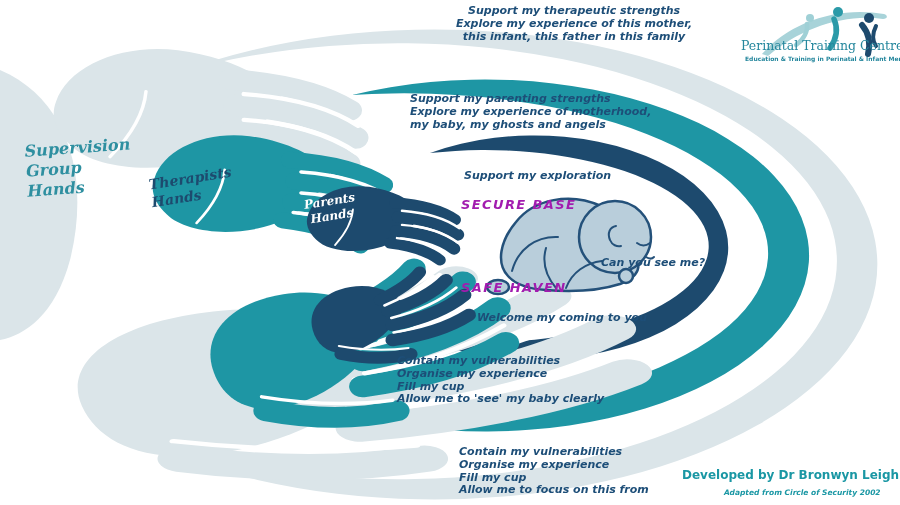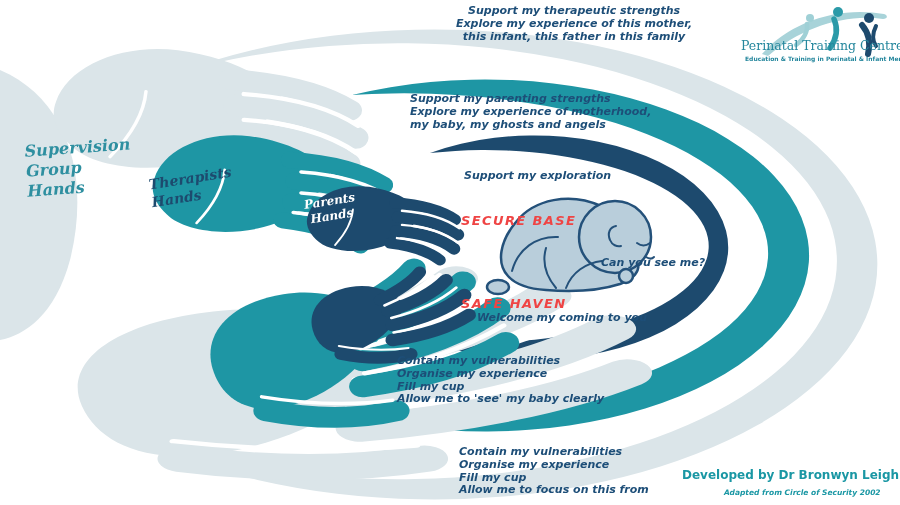--- a/index.html
+++ b/index.html
@@ -7,22 +7,22 @@
         font-family:"DejaVu Sans",sans-serif;}
   .page svg{position:absolute;left:0;top:0;}
 
   
   .c-pale{color:#dbe5e9;}
   .c-teal{color:#1e96a4;}
   .c-navy{color:#1d4a6e;}
 
   .annot{position:absolute;font-style:italic;font-weight:600;color:#1d4e78;
          font-size:11px;line-height:12.8px;white-space:nowrap;}
-  .caps{position:absolute;font-style:italic;font-weight:700;color:#ef4444;
-        font-size:13px;letter-spacing:1.4px;white-space:nowrap;margin-top:16px;}
+  .caps{position:absolute;font-style:italic;font-weight:700;color:#a21caf;
+        font-size:13px;letter-spacing:1.4px;white-space:nowrap;}
   .script{position:absolute;font-family:"DejaVu Serif",cursive,serif;font-style:italic;
           font-weight:600;line-height:1.25;white-space:nowrap;}
   .script-supervision{left:26px;top:138px;font-size:16px;color:#2e8fa0;transform:rotate(-4deg);}
   .script-therapists{left:150px;top:170px;font-size:14px;color:#1d4a6e;transform:rotate(-9deg);}
   .script-parents{left:305px;top:194px;font-size:12px;color:#ffffff;transform:rotate(-9deg);text-align:center;}
 
   .logo-name{position:absolute;left:741px;top:38px;font-family:"DejaVu Serif",serif;
              font-size:12.5px;font-weight:500;color:#25879d;white-space:nowrap;}
   .logo-tagline{position:absolute;left:745px;top:55px;font-size:6px;font-weight:700;
                 color:#25879d;white-space:nowrap;}

